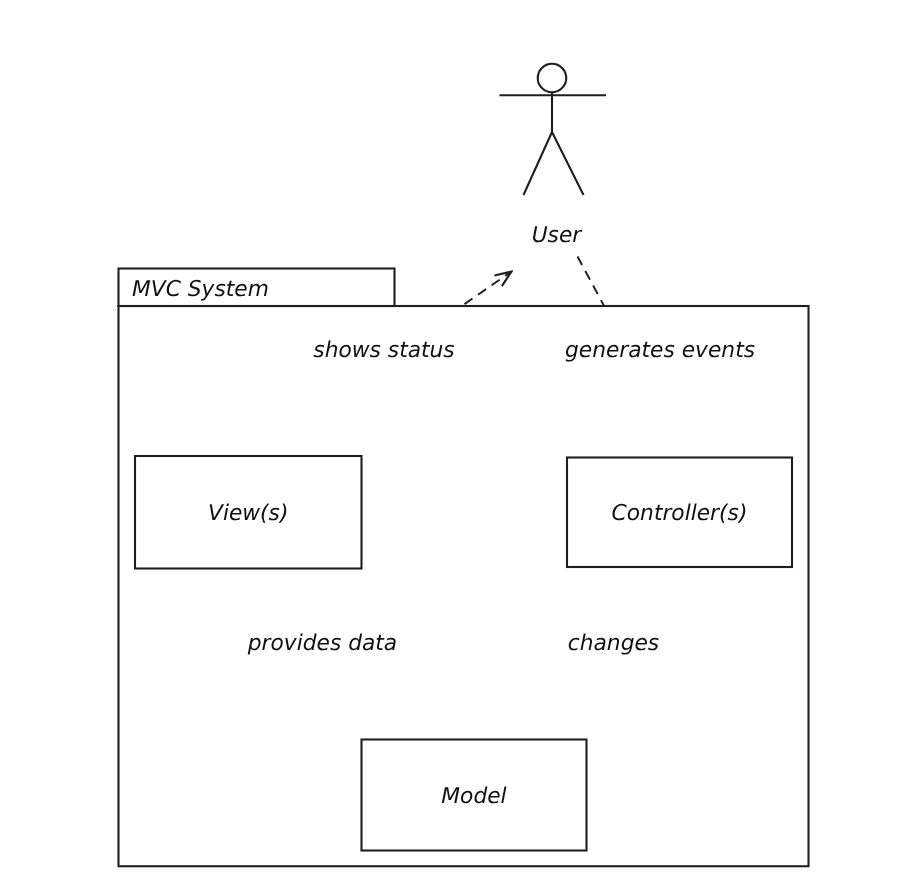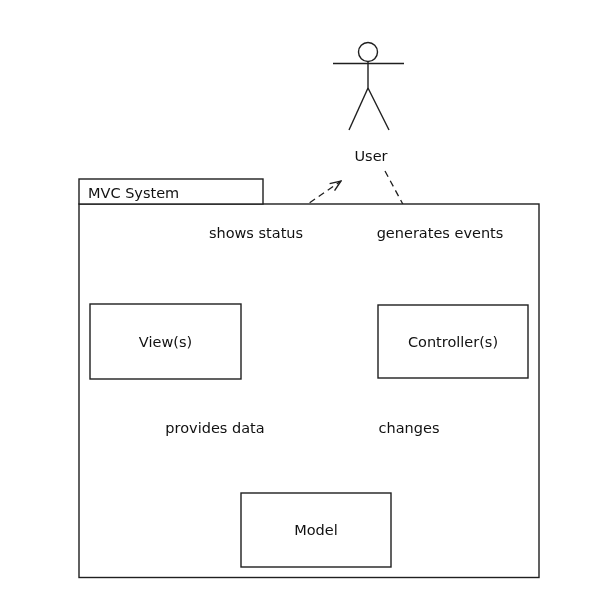--- a/index.html
+++ b/index.html
@@ -11,20 +11,21 @@
     margin: 0;
     padding: 0;
     background: var(--bg);
   }
   .canvas {
     position: relative;
     width: 607px;
     height: 596px;
     background: var(--bg);
     font-family: "DejaVu Sans", "Liberation Sans", sans-serif;
+    font-style: italic;
   }
   svg { display: block; }
   .shape {
     fill: none;
     stroke: var(--stroke);
     stroke-width: 1.4;
   }
   .boxfill {
     fill: var(--bg);
     stroke: var(--stroke);

